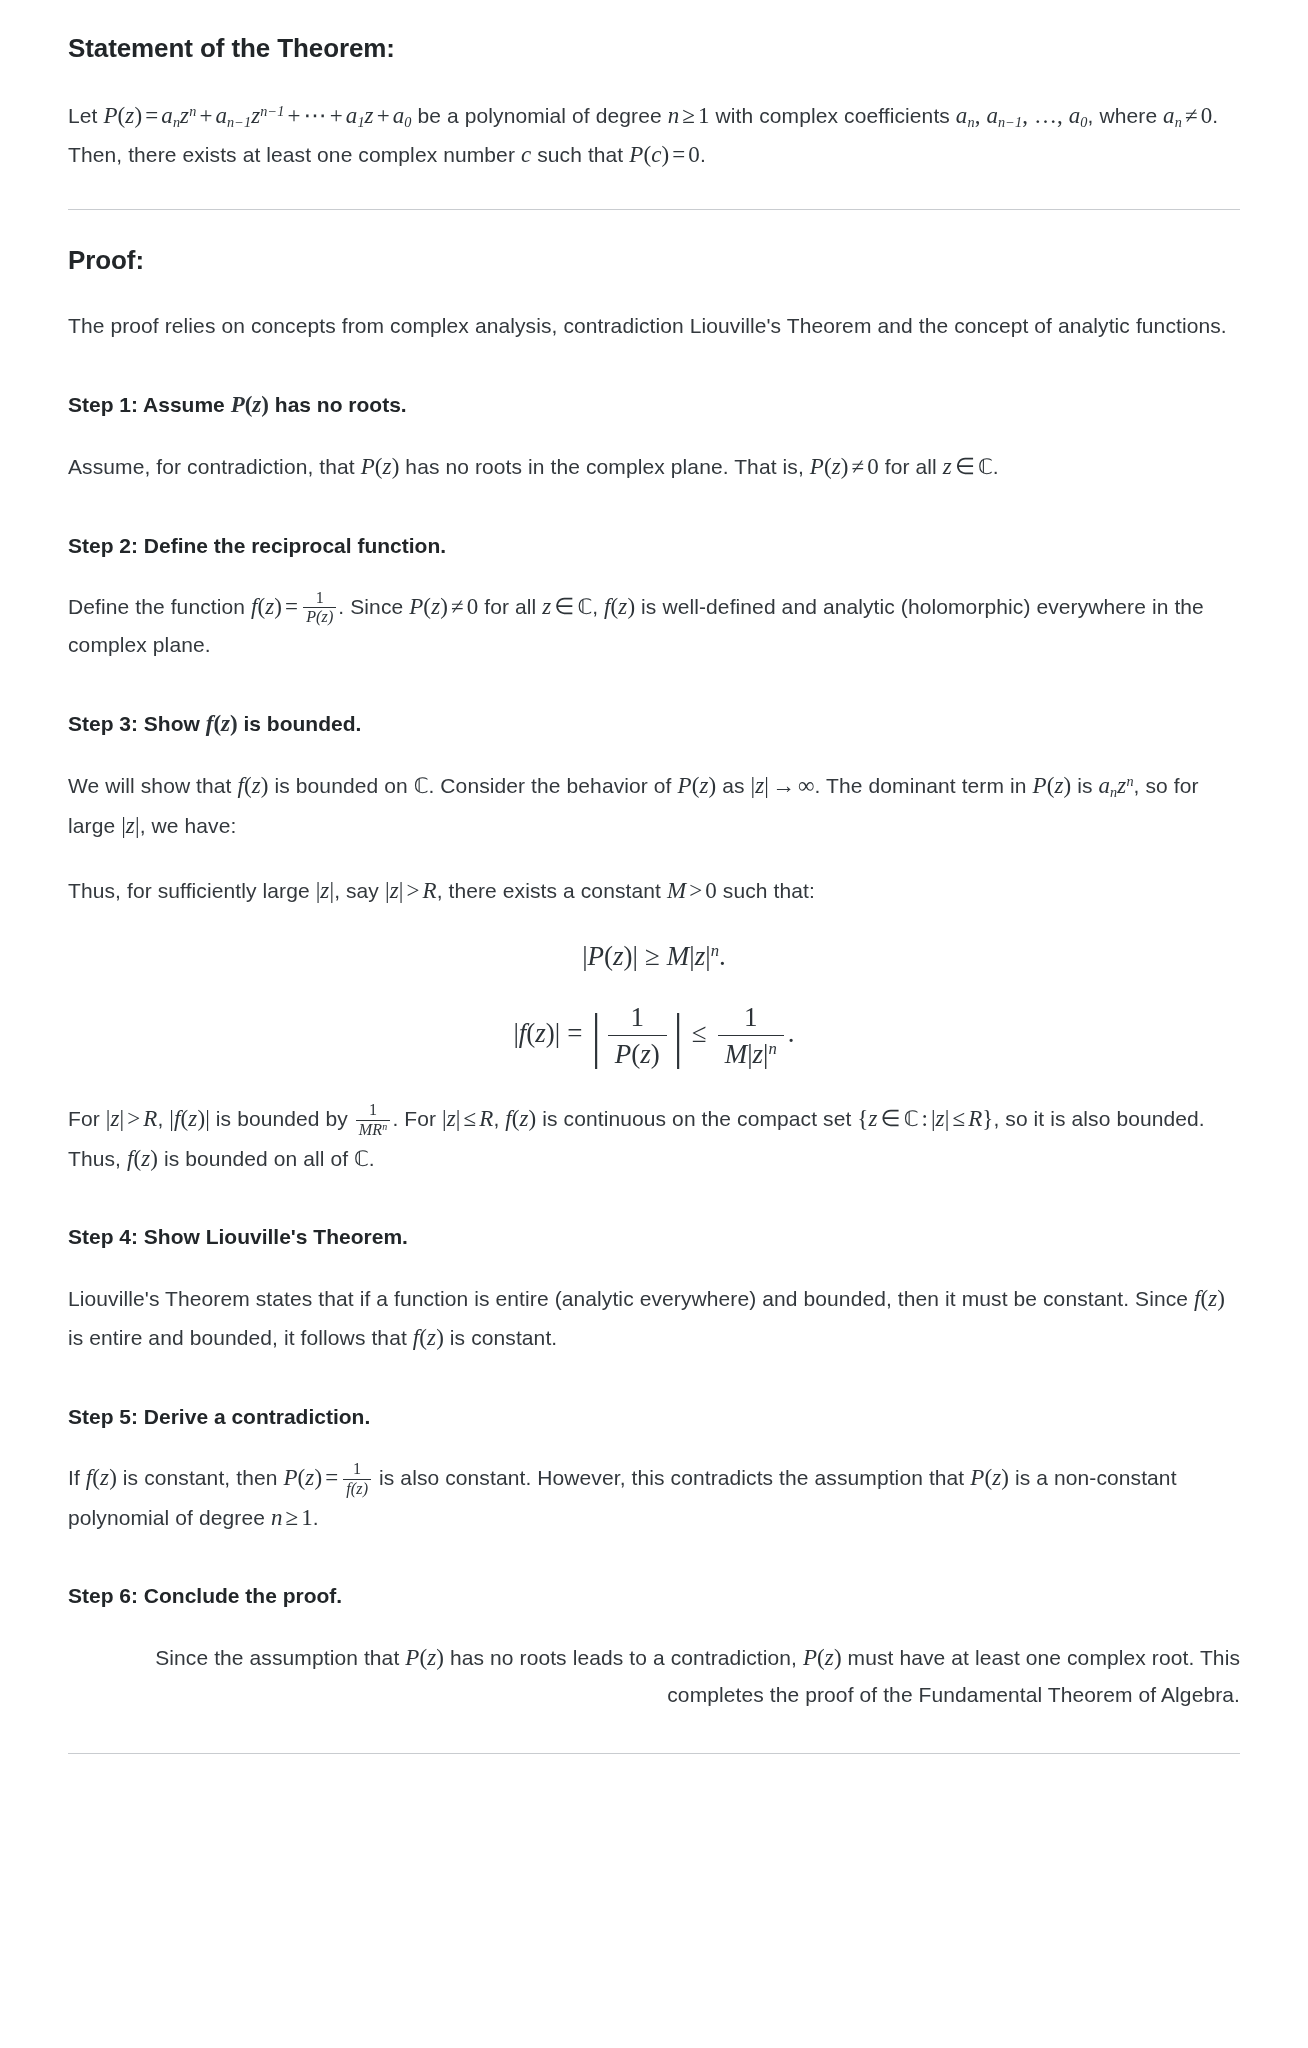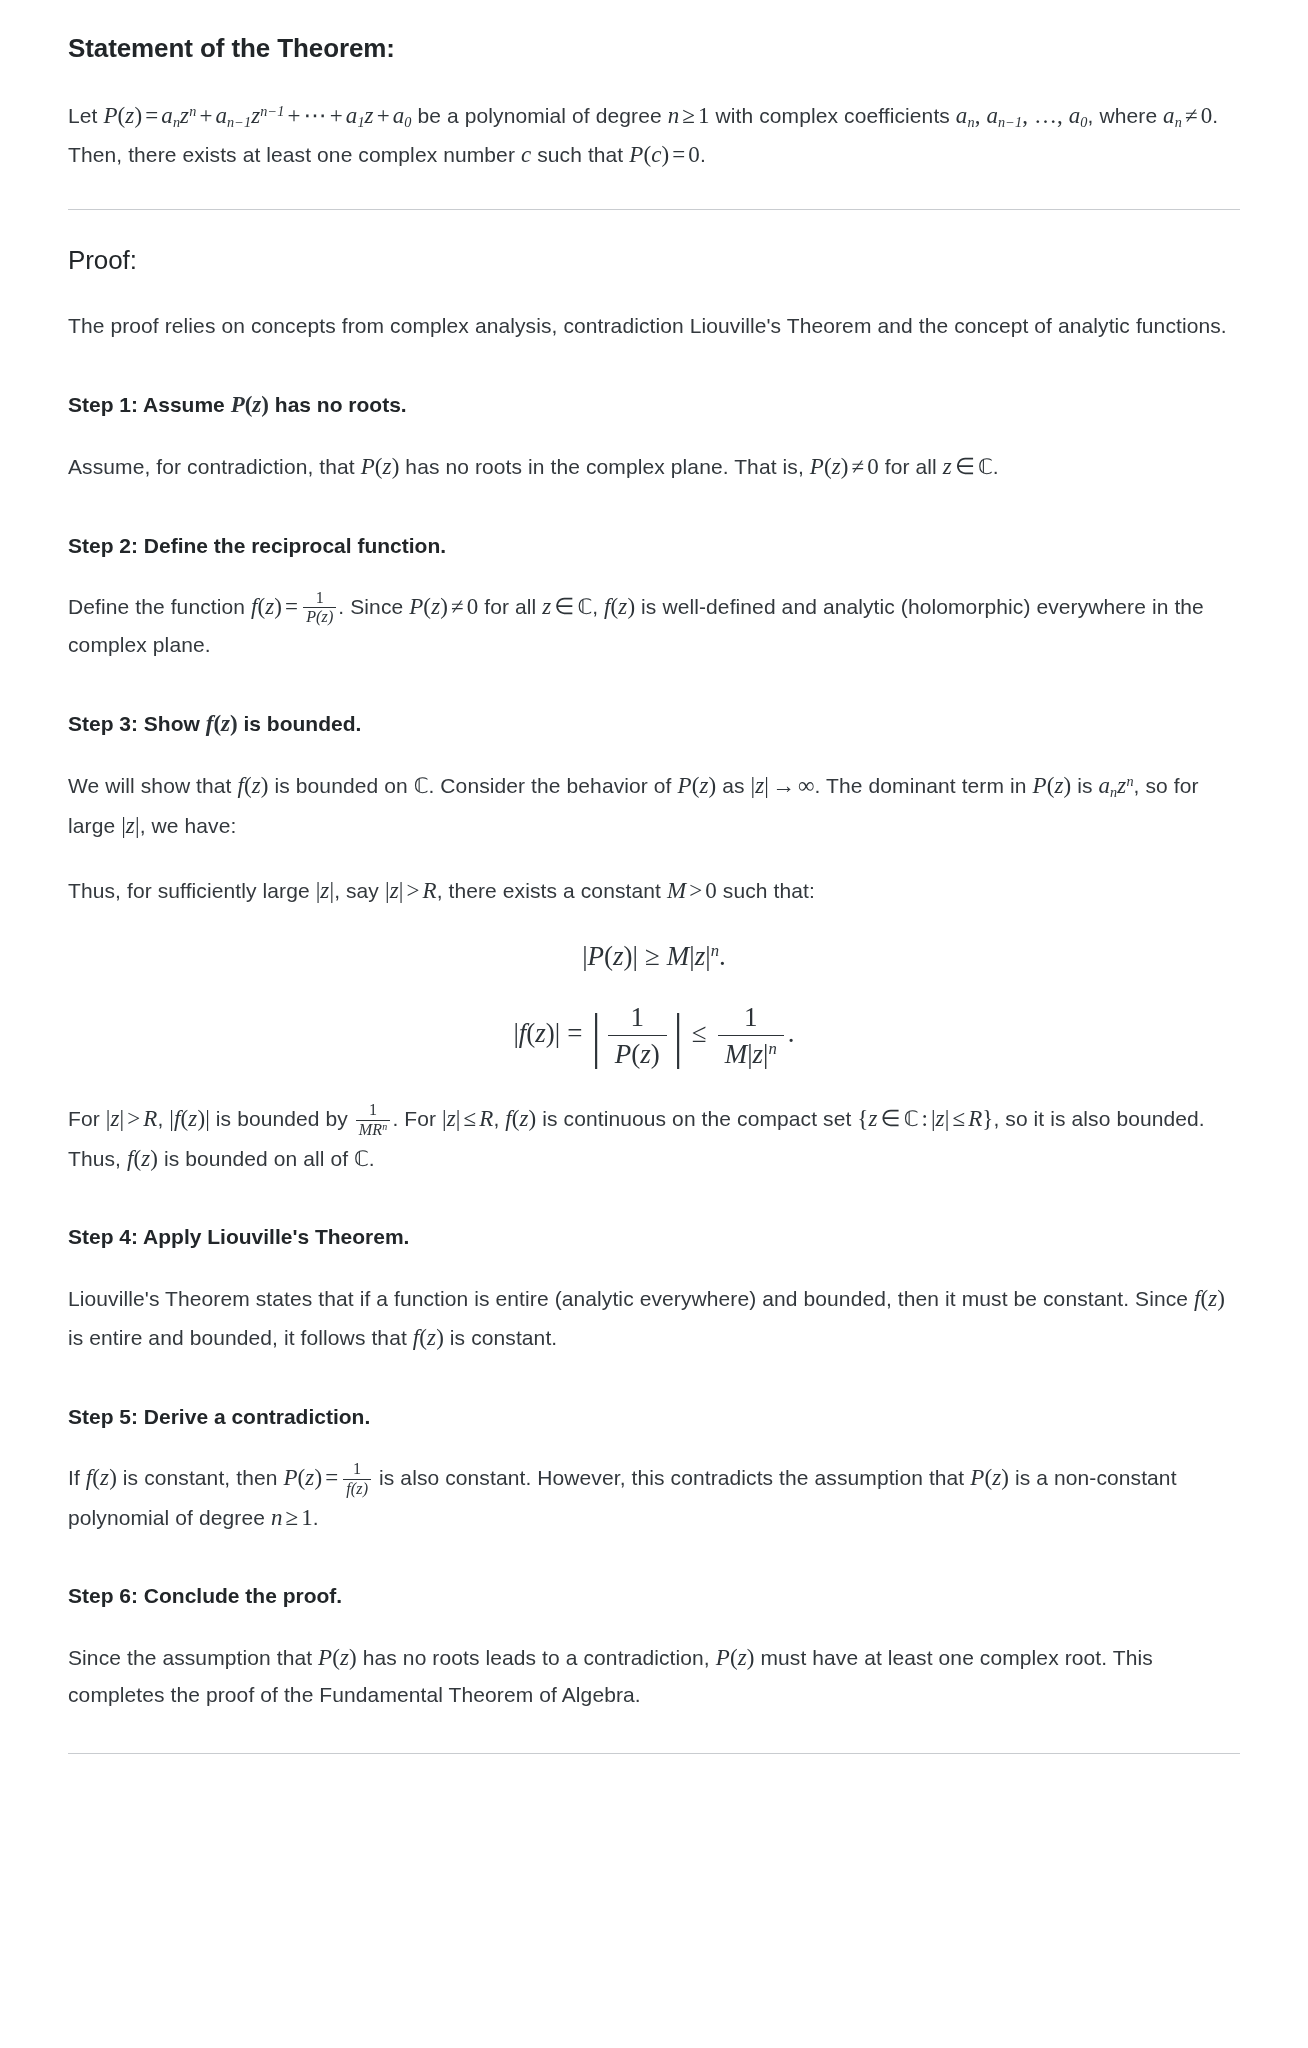--- a/index.html
+++ b/index.html
@@ -22,42 +22,42 @@
   .section-heading {
     font-size: 26px;
     font-weight: bold;
     color: #222629;
     letter-spacing: -0.1px;
     margin: 14px 0 30px 0;
     line-height: 1.3;
   }
   .proof-heading {
     font-size: 26px;
-    font-weight: normal;
+    font-weight: bold;
     color: #222629;
     letter-spacing: -0.1px;
     margin: 34px 0 30px 0;
     line-height: 1.3;
   }
   .step-heading {
     font-size: 21px;
     font-weight: bold;
     color: #222629;
     margin: 44px 0 26px 0;
     line-height: 1.45;
   }
   
   p.body {
     font-size: 21px;
     line-height: 1.72;
     color: #33383d;
     margin: 0 0 26px 0;
     letter-spacing: 0.1px;
   }
-  p.body.tight { margin-bottom: 22px; }
+  p.body.tight { margin-bottom: 22px; text-align: right; }
   
   hr.rule {
     border: 0;
     border-top: 1.5px solid #c9ccd0;
     margin: 34px 0 0 0;
   }
   hr.rule.bottom { margin-top: 40px; }
   
   .math {
     font-family: "Liberation Serif", serif;
@@ -174,21 +174,21 @@
 
   <p class="body"><span>Thus, for sufficiently large</span> <span class="math"><span class="up">|</span><span>z</span><span class="up">|</span></span><span>, say</span> <span class="math"><span class="up">|</span><span>z</span><span class="up">|</span><span class="op">&gt;</span><span>R</span></span><span>, there exists a constant</span> <span class="math"><span>M</span><span class="op">&gt;</span><span class="num">0</span></span> <span>such that:</span></p>
 
   <div class="display-eq"><span class="up">|</span><span>P</span><span class="up">(</span><span>z</span><span class="up">)</span><span class="up">|</span><span class="op">≥</span><span>M</span><span class="up">|</span><span>z</span><span class="up">|</span><sup>n</sup><span class="up">.</span></div>
 
 
   <div class="display-eq"><span class="up">|</span><span>f</span><span class="up">(</span><span>z</span><span class="up">)</span><span class="up">|</span><span class="op">=</span><span class="bigbar">|</span><span class="bigfrac"><span class="top">1</span><span class="bot"><span>P</span><span class="up">(</span><span>z</span><span class="up">)</span></span></span><span class="bigbar">|</span><span class="op">≤</span><span class="bigfrac"><span class="top">1</span><span class="bot"><span>M</span><span class="up">|</span><span>z</span><span class="up">|</span><sup>n</sup></span></span><span class="up">.</span></div>
 
   <p class="body"><span>For</span> <span class="math"><span class="up">|</span><span>z</span><span class="up">|</span><span class="op">&gt;</span><span>R</span></span><span>,</span> <span class="math"><span class="up">|</span><span>f</span><span class="up">(</span><span>z</span><span class="up">)</span><span class="up">|</span></span> <span>is bounded by</span> <span class="math"><span class="frac"><span class="top num">1</span><span class="bot"><span>M</span><span>R</span><sup>n</sup></span></span></span><span>. For</span> <span class="math"><span class="up">|</span><span>z</span><span class="up">|</span><span class="op">≤</span><span>R</span></span><span>,</span> <span class="math"><span>f</span><span class="up">(</span><span>z</span><span class="up">)</span></span> <span>is continuous on the compact set</span> <span class="math"><span class="up">{</span><span>z</span><span class="op">∈</span><span class="bb">ℂ</span><span class="op">:</span><span class="up">|</span><span>z</span><span class="up">|</span><span class="op">≤</span><span>R</span><span class="up">}</span></span><span>, so it is also bounded. Thus,</span> <span class="math"><span>f</span><span class="up">(</span><span>z</span><span class="up">)</span></span> <span>is bounded on all of</span> <span class="math"><span class="bb">ℂ</span></span><span>.</span></p>
 
-  <h3 class="step-heading">Step 4: Apply Liouville's Theorem.</h3>
+  <h3 class="step-heading">Step 4: Show Liouville's Theorem.</h3>
 
   <p class="body"><span>Liouville's Theorem states that if a function is entire (analytic everywhere) and bounded, then it must be constant. Since</span> <span class="math"><span>f</span><span class="up">(</span><span>z</span><span class="up">)</span></span> <span>is entire and bounded, it follows that</span> <span class="math"><span>f</span><span class="up">(</span><span>z</span><span class="up">)</span></span> <span>is constant.</span></p>
 
   <h3 class="step-heading">Step 5: Derive a contradiction.</h3>
 
   <p class="body"><span>If</span> <span class="math"><span>f</span><span class="up">(</span><span>z</span><span class="up">)</span></span> <span>is constant, then</span> <span class="math"><span>P</span><span class="up">(</span><span>z</span><span class="up">)</span><span class="op">=</span><span class="frac"><span class="top num">1</span><span class="bot">f(z)</span></span></span> <span>is also constant. However, this contradicts the assumption that</span> <span class="math"><span>P</span><span class="up">(</span><span>z</span><span class="up">)</span></span> <span>is a non-constant polynomial of degree</span> <span class="math"><span>n</span><span class="op">≥</span><span class="num">1</span></span><span>.</span></p>
 
   <h3 class="step-heading">Step 6: Conclude the proof.</h3>
 
   <p class="body tight"><span>Since the assumption that</span> <span class="math"><span>P</span><span class="up">(</span><span>z</span><span class="up">)</span></span> <span>has no roots leads to a contradiction,</span> <span class="math"><span>P</span><span class="up">(</span><span>z</span><span class="up">)</span></span> <span>must have at least one complex root. This completes the proof of the Fundamental Theorem of Algebra.</span></p>

